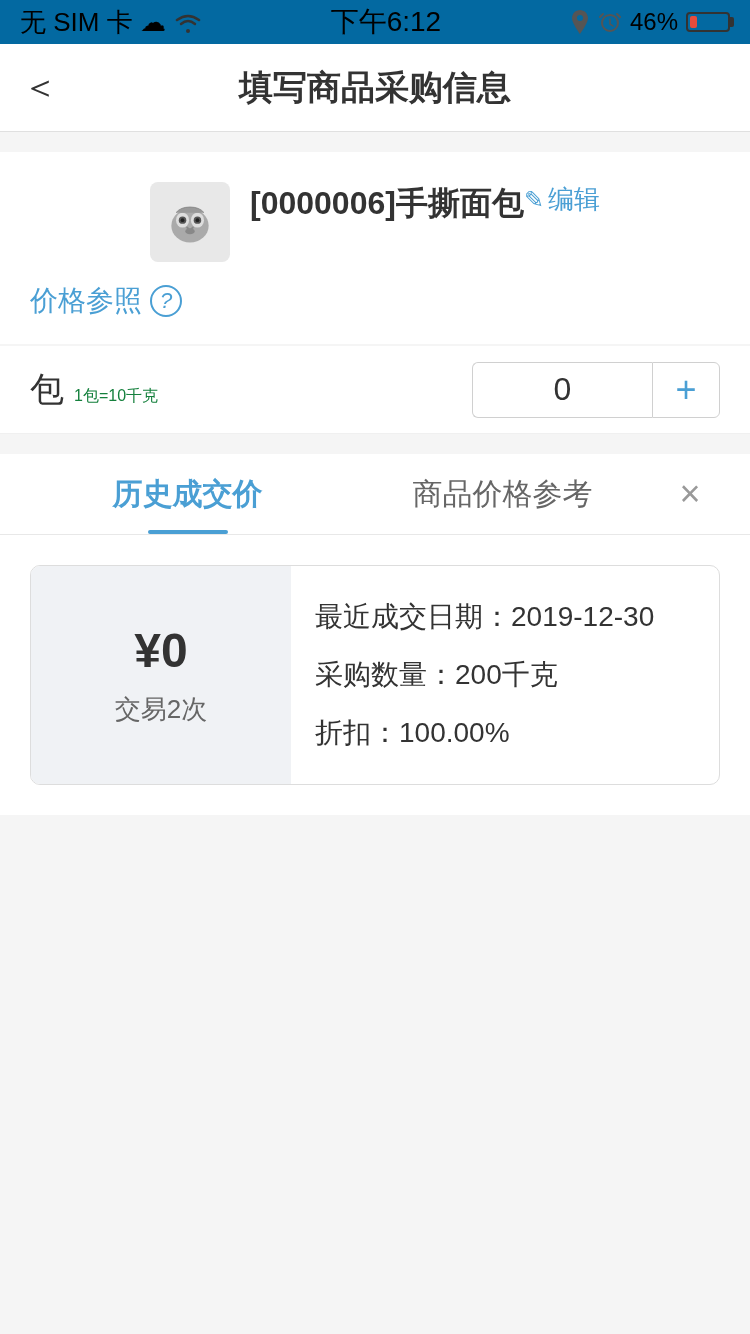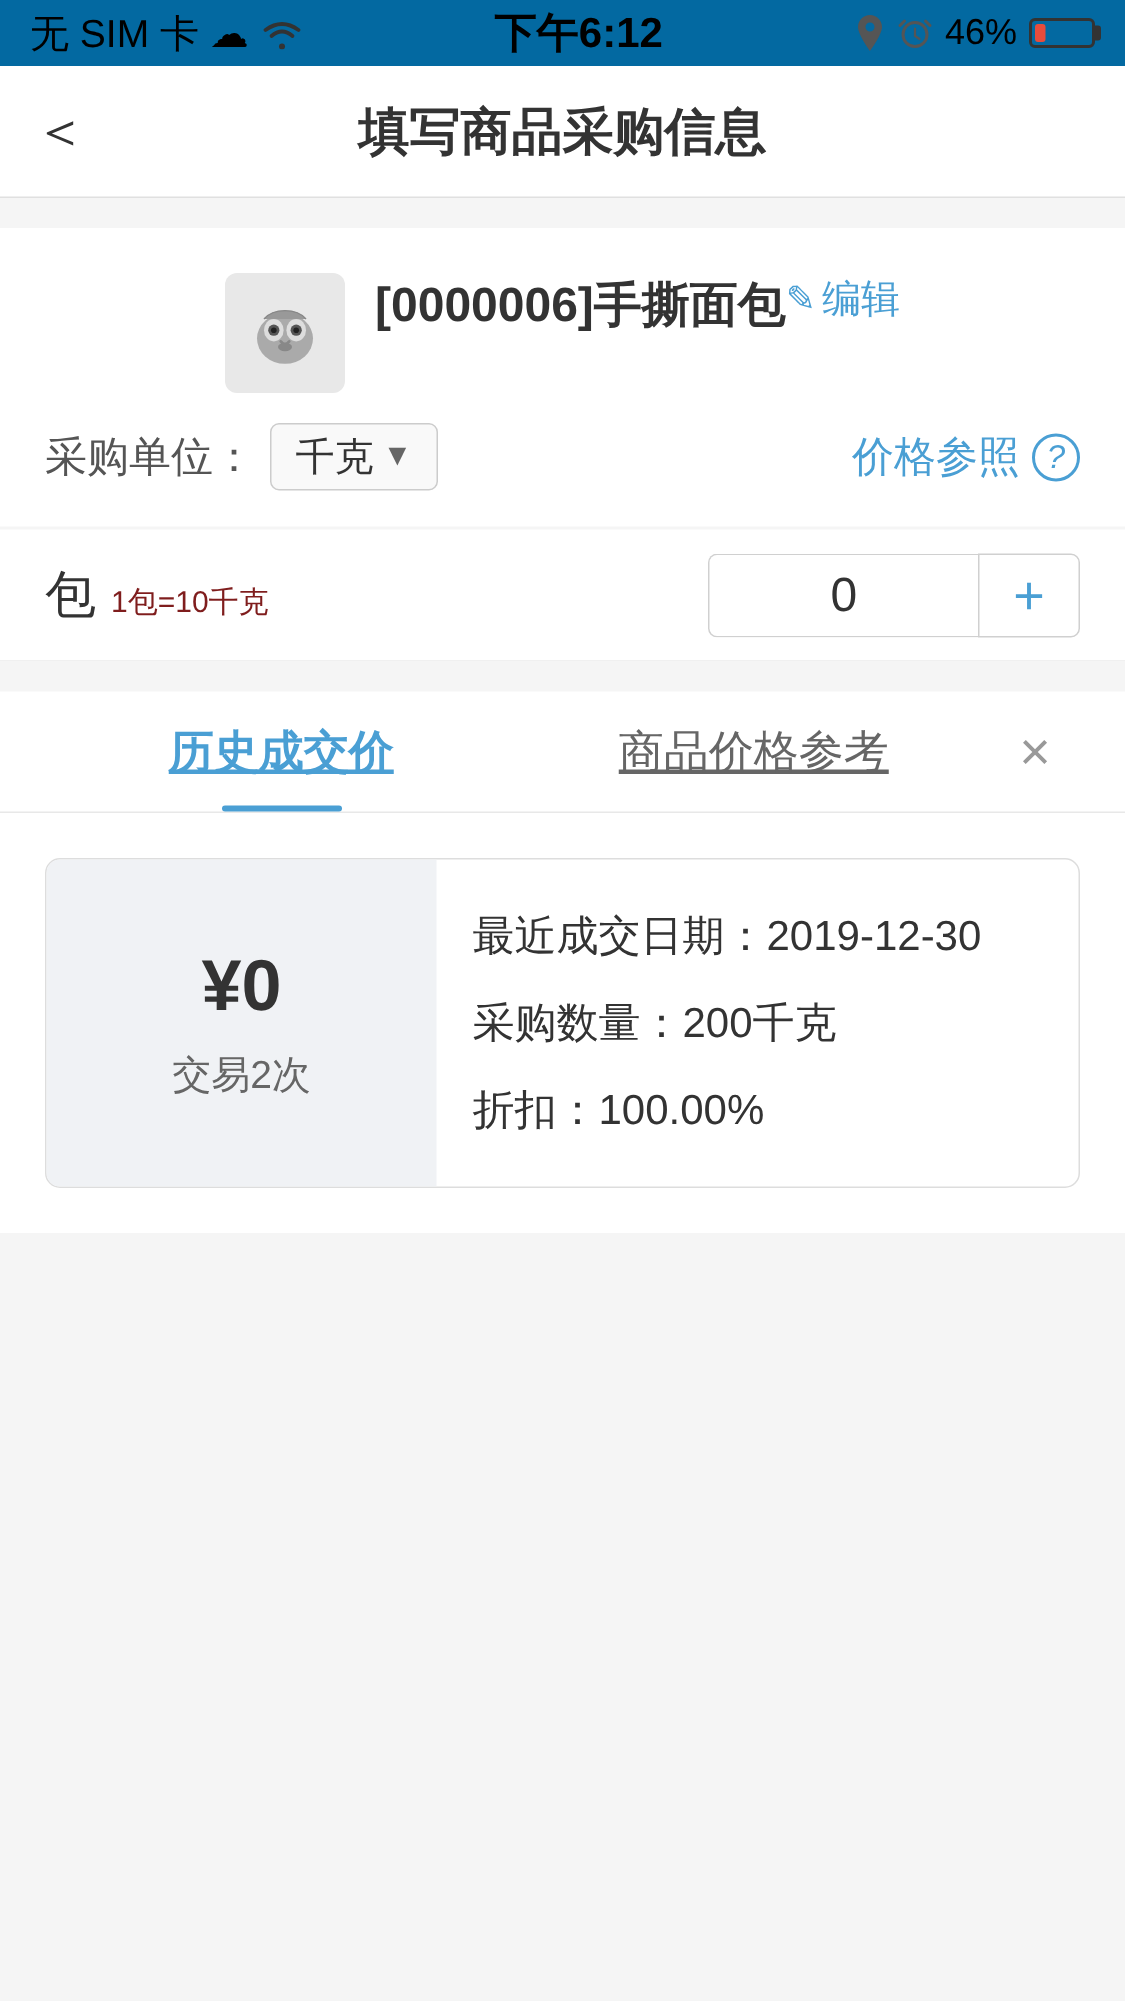--- a/index.html
+++ b/index.html
@@ -18,21 +18,21 @@
       height: 44px;
       background: #0369a1;
       display: flex;
       align-items: center;
       justify-content: space-between;
       padding: 0 20px;
       font-size: 26px;
       font-weight: 500;
     }
     .status-left { display: flex; align-items: center; gap: 8px; }
-    .status-center { font-size: 28px; font-weight: 700; }
+    .status-center { font-size: 28px; font-weight: 400; }
     .status-right { display: flex; align-items: center; gap: 8px; font-size: 24px; }
     .battery {
       width: 44px; height: 20px;
       border: 2px solid #333;
       border-radius: 4px;
       position: relative;
       display: inline-flex;
       align-items: center;
       padding: 2px;
     }
@@ -196,22 +196,22 @@
       display: flex;
       align-items: baseline;
       gap: 10px;
     }
     .qty-unit-big {
       font-size: 34px;
       color: #333;
       font-weight: 500;
     }
     .qty-unit-small {
-      font-size: 20px;
-      color: #7f1d1d;
+      font-size: 16px;
+      color: #15803d;
     }
     .qty-controls {
       display: flex;
       align-items: center;
       gap: 0;
     }
     .qty-input {
       width: 180px;
       height: 56px;
       border: 1px solid #d0d0d0;
@@ -251,21 +251,20 @@
     .tab-item {
       flex: 1;
       height: 80px;
       display: flex;
       align-items: center;
       justify-content: center;
       font-size: 30px;
       color: #666;
       cursor: pointer;
       position: relative;
-      text-decoration: underline;
     }
     .tab-item.active {
       color: #4a9fd4;
       font-weight: 600;
     }
     .tab-item.active::after {
       content: '';
       position: absolute;
       bottom: 0;
       left: 50%;
@@ -389,27 +388,20 @@
       <div class="product-info">
         <div class="product-name">[0000006]手撕面包</div>
       </div>
     </div>
     <div class="edit-btn">
       <span class="edit-icon">✎</span>
       <span>编辑</span>
     </div>
   </div>
   <div class="product-footer">
-    <div class="unit-row">
-      <span>采购单位：</span>
-      <div class="unit-select">
-        <span>千克</span>
-        <span class="unit-dropdown-arrow">▼</span>
-      </div>
-    </div>
     <div class="price-ref">
       <span>价格参照</span>
       <div class="price-ref-icon">?</div>
     </div>
   </div>
 </div>
 
 <div class="qty-section">
   <div class="qty-label">
     <span class="qty-unit-big">包</span>

